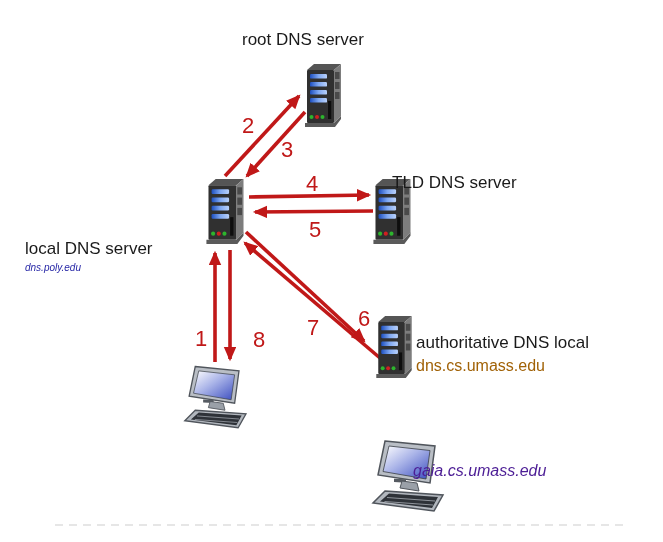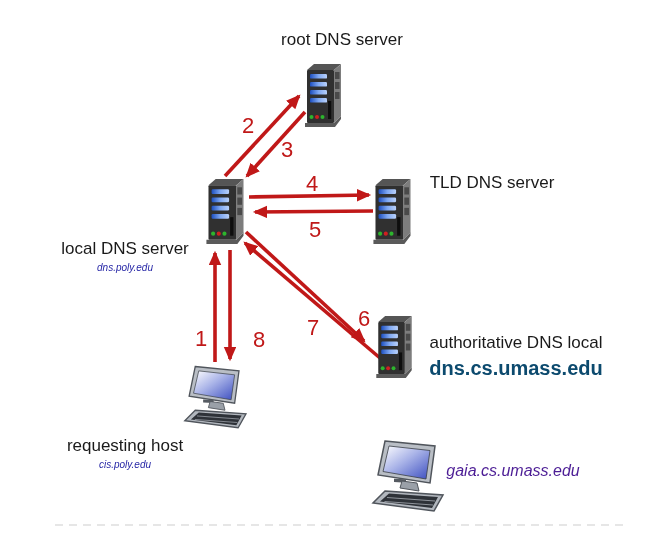--- a/index.html
+++ b/index.html
@@ -10,36 +10,35 @@
     background: #ffffff;
     font-family: "Liberation Sans", sans-serif;
     overflow: hidden;
   }
   .abs { position: absolute; }
   .node-label {
     position: absolute;
     color: #1a1a1a;
     font-size: 17px;
     line-height: 1.25;
-    text-align: center;
     white-space: nowrap;
   }
   .node-label .title { display: block; }
   .node-label .hostname {
     display: block;
     color: #2626a6;
     font-style: italic;
     font-size: 10px;
     margin-top: 3px;
   }
   .node-label .hostname.bold-black {
-    color: #0c4a6e;
+    color: #a16207;
     font-style: normal;
-    font-weight: bold;
-    font-size: 20px;
+    font-weight: normal;
+    font-size: 16px;
   }
   .node-label .hostname.italic-black {
     color: #1a1a1a;
   }
   .step-num {
     position: absolute;
     color: #c01818;
     font-size: 22px;
     transform: translate(-50%, -50%);
     white-space: nowrap;
@@ -199,24 +198,20 @@
   <div class="node-label" style="left:25px; top:202px; width:200px;margin-top:36px;">
     <span class="title">local DNS server</span>
     <span class="hostname">dns.poly.edu</span>
   </div>
 
   <div class="node-label" style="left:416px; top:332px; width:200px;">
     <span class="title">authoritative DNS local</span>
     <span class="hostname bold-black">dns.cs.umass.edu</span>
   </div>
 
-  <div class="node-label" style="left:25px; top:435px; width:200px;">
-    <span class="title">requesting host</span>
-    <span class="hostname">cis.poly.edu</span>
-  </div>
 
   <div class="node-label" style="left:413px; top:458px; width:200px; font-size:16px;">
     <span class="hostname italic-black" style="font-size:16px; color:#4c1d95;">gaia.cs.umass.edu</span>
   </div>
 
   
   <span class="step-num" style="left:201px; top:339px;">1</span>
   <span class="step-num" style="left:248px; top:126px;">2</span>
   <span class="step-num" style="left:287px; top:150px;">3</span>
   <span class="step-num" style="left:312px; top:184px;">4</span>

